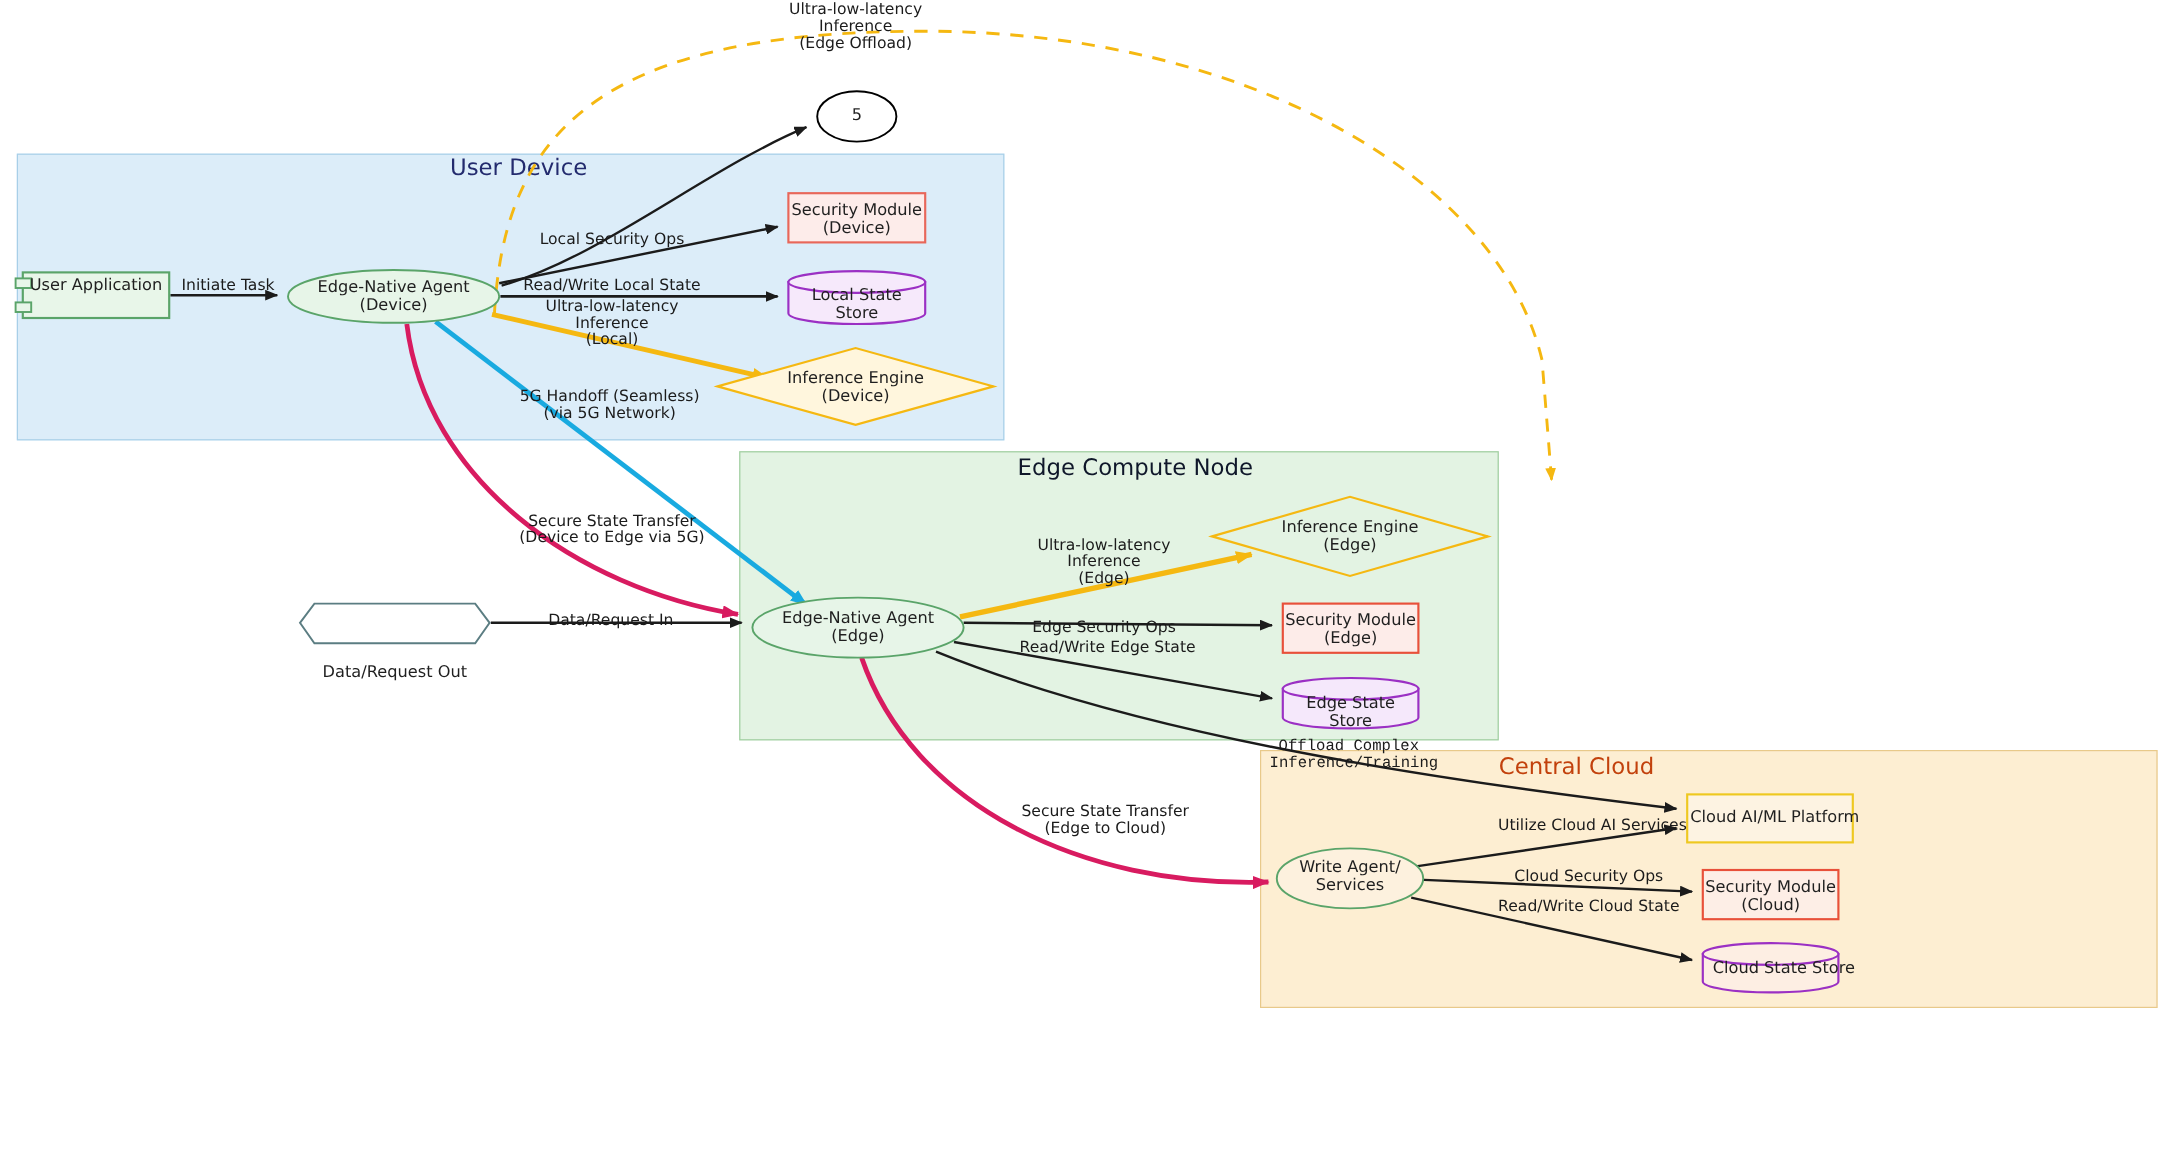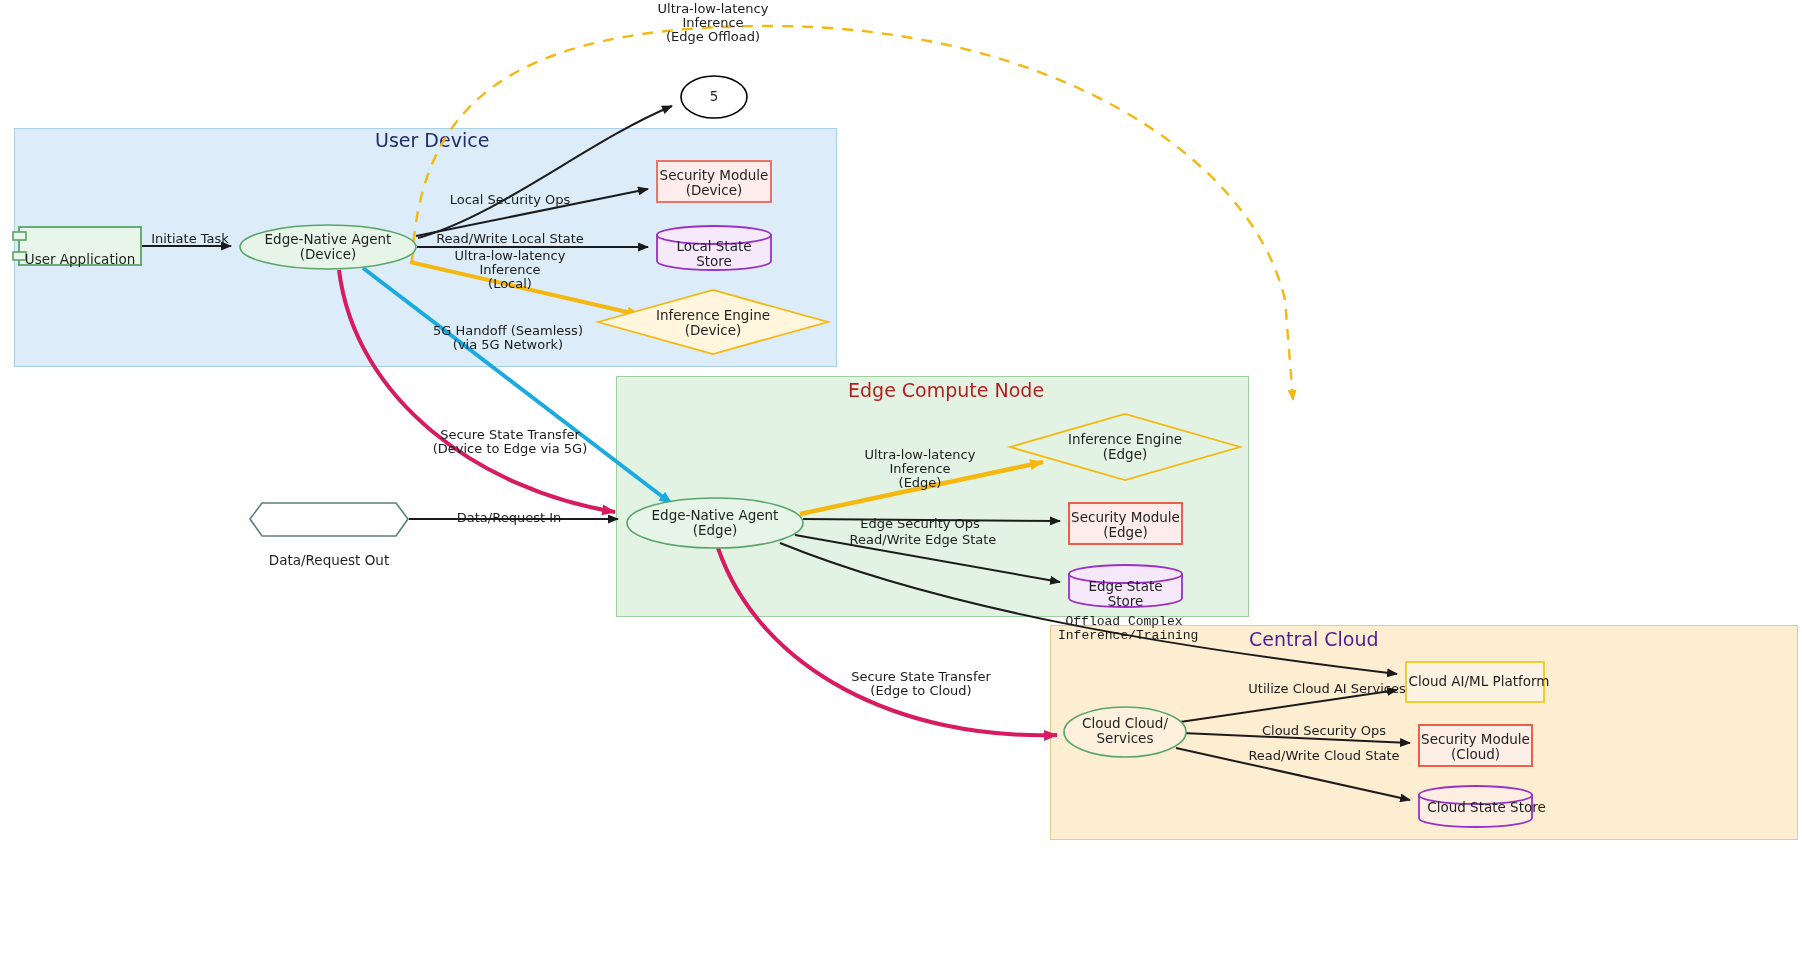--- a/index.html
+++ b/index.html
@@ -16,24 +16,24 @@
 </style>
 </head>
 <body>
 
 <div id="stage">
 
   <div class="box-node" style="left:14px;top:128px;width:823px;height:239px;background:#dcedf9;border:1px solid #a8cfe8;"></div>
   <div class="cluster-title" style="left:375px;top:129px;color:#232b6e;">User Device</div>
 
   <div class="box-node" style="left:616px;top:376px;width:633px;height:241px;background:#e3f3e3;border:1px solid #9fce9f;"></div>
-  <div class="cluster-title" style="left:848px;top:379px;color:#b91c1c;">Edge Compute Node</div>
+  <div class="cluster-title" style="left:848px;top:379px;color:#0f172a;">Edge Compute Node</div>
 
   <div class="box-node" style="left:1050px;top:625px;width:748px;height:215px;background:#fdeed2;border:1px solid #e8c98a;"></div>
-  <div class="cluster-title" style="left:1249px;top:628px;color:#4c1d95;">Central Cloud</div>
+  <div class="cluster-title" style="left:1249px;top:628px;color:#c2410c;">Central Cloud</div>
 
   <svg class="layer" viewBox="0 0 1802 980">
     <defs>
       <marker id="ah-black" markerWidth="11" markerHeight="9" refX="10" refY="4.5" orient="auto" markerUnits="userSpaceOnUse">
         <path d="M0,0 L11,4.5 L0,9 z" fill="#1b1b1b"></path>
       </marker>
       <marker id="ah-yellow" markerWidth="14" markerHeight="11" refX="13" refY="5.5" orient="auto" markerUnits="userSpaceOnUse">
         <path d="M0,0 L14,5.5 L0,11 z" fill="#f5b811"></path>
       </marker>
       <marker id="ah-yellow-s" markerWidth="11" markerHeight="9" refX="10" refY="4.5" orient="auto" markerUnits="userSpaceOnUse">
@@ -120,37 +120,37 @@
 
     <rect x="1419" y="725" width="113" height="41" fill="#fdeee6" stroke="#e8503a" stroke-width="1.8"></rect>
 
     <g>
       <path d="M1419,795 L1419,818 A56.5,9 0 0 0 1532,818 L1532,795 Z" fill="#fdeee3" stroke="#9b30c4" stroke-width="1.8"></path>
       <ellipse cx="1475.5" cy="795" rx="56.5" ry="9" fill="#fdeee3" stroke="#9b30c4" stroke-width="1.8"></ellipse>
     </g>
   </svg>
 
   <div class="node-label" style="left:684px;top:89px;width:60px;">5</div>
-  <div class="node-label" style="left:19px;top:252px;width:122px;">User Application</div>
+  <div class="node-label" style="left:19px;top:231px;width:122px;">User Application</div>
   <div class="node-label" style="left:240px;top:232px;width:176px;">Edge-Native Agent
 (Device)</div>
   <div class="node-label" style="left:657px;top:168px;width:114px;">Security Module
 (Device)</div>
   <div class="node-label" style="left:657px;top:239px;width:114px;">Local State Store</div>
   <div class="node-label" style="left:598px;top:308px;width:230px;">Inference Engine
 (Device)</div>
   <div class="node-label" style="left:250px;top:512px;width:158px;margin-top:41px;">Data/Request Out</div>
   <div class="node-label" style="left:627px;top:508px;width:176px;">Edge-Native Agent
 (Edge)</div>
   <div class="node-label" style="left:1010px;top:432px;width:230px;">Inference Engine
 (Edge)</div>
   <div class="node-label" style="left:1069px;top:510px;width:113px;">Security Module
 (Edge)</div>
   <div class="node-label" style="left:1069px;top:579px;width:113px;">Edge State Store</div>
-  <div class="node-label" style="left:1068px;top:716px;width:114px;">Cloud Cloud/
+  <div class="node-label" style="left:1068px;top:716px;width:114px;">Write Agent/
 Services</div>
   <div class="node-label" style="left:1406px;top:674px;width:146px;">Cloud AI/ML Platform</div>
   <div class="node-label" style="left:1419px;top:732px;width:113px;">Security Module
 (Cloud)</div>
   <div class="node-label" style="left:1419px;top:800px;width:135px;">Cloud State Store</div>
 
   <div class="edge-label" style="left:150px;top:232px;width:80px;">Initiate Task</div>
   <div class="edge-label" style="left:440px;top:193px;width:140px;">Local Security Ops</div>
   <div class="edge-label" style="left:432px;top:232px;width:156px;">Read/Write Local State</div>
   <div class="edge-label" style="left:425px;top:249px;width:170px;">Ultra-low-latency Inference

